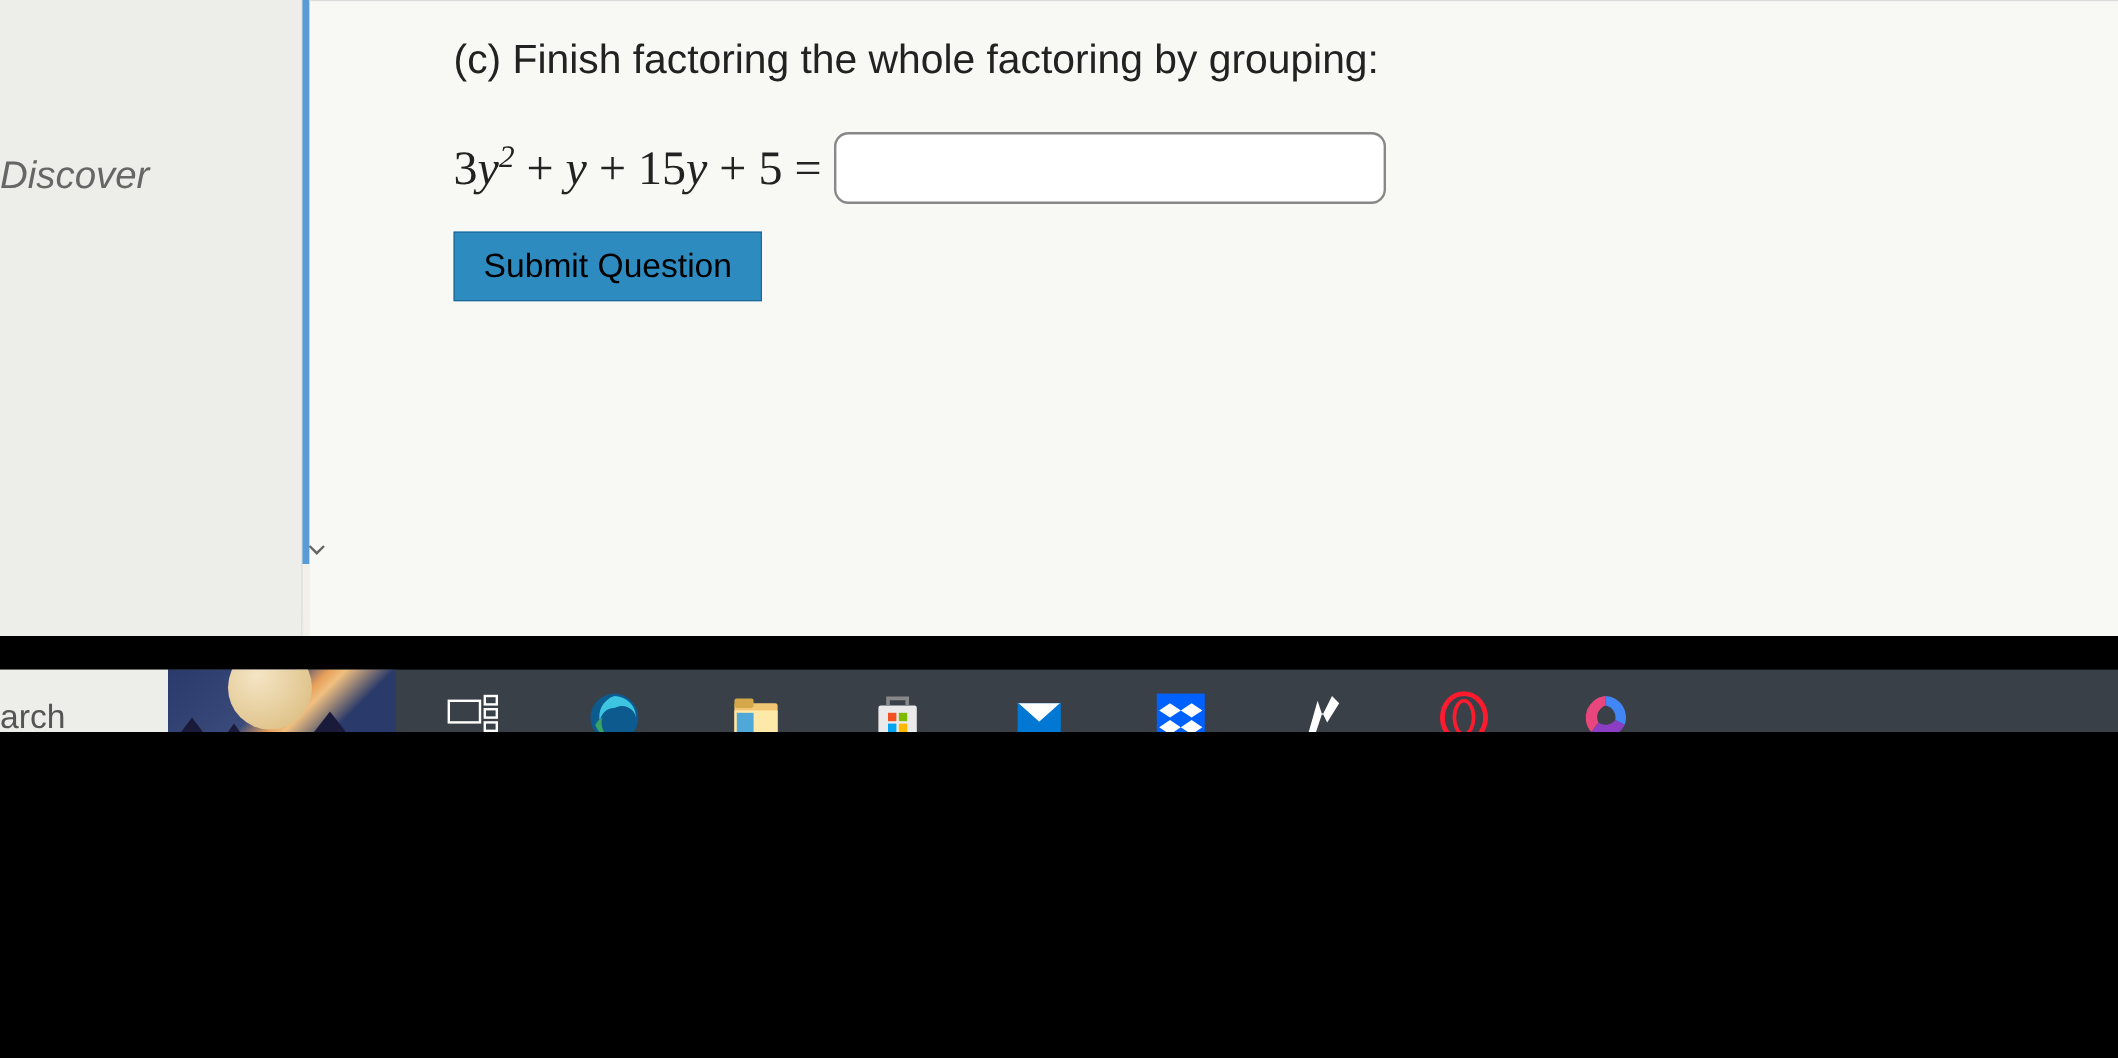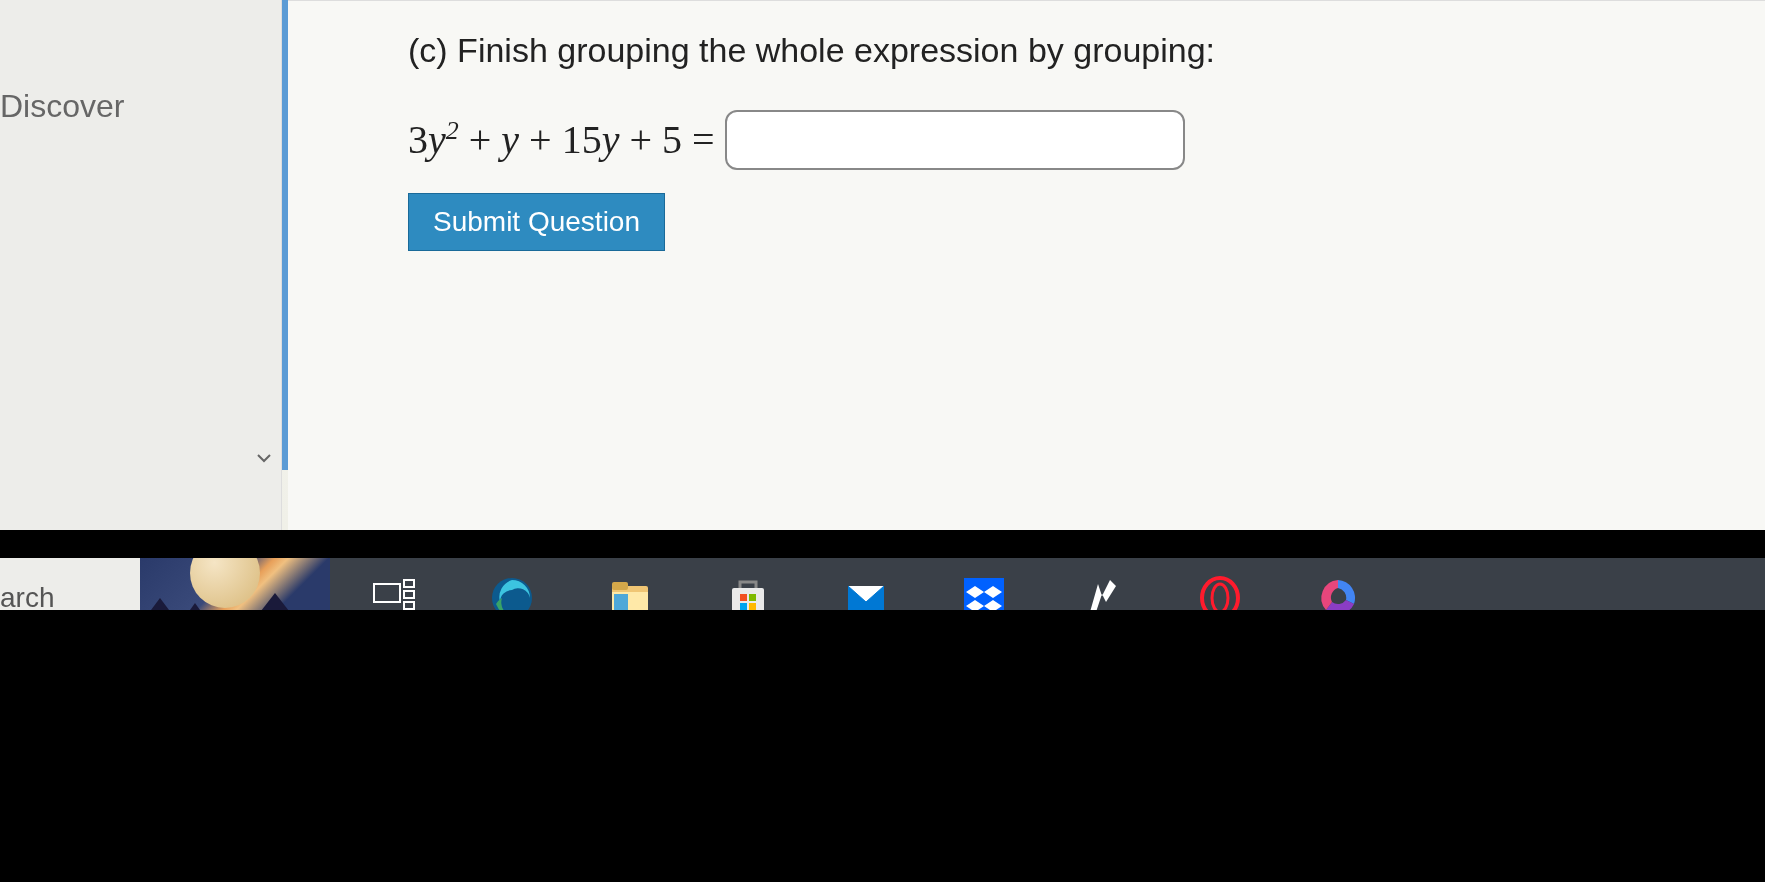--- a/index.html
+++ b/index.html
@@ -13,24 +13,25 @@
     }
     .screen {
       position: absolute;
       top: 0; left: 0;
       width: 1765px;
       height: 530px;
       background: linear-gradient(180deg, #f5f5f2 0%, #f0f0e8 100%);
       display: flex;
     }
     .sidebar {
-      width: 282px;
+      width: 252px;
       background: #ededea;
-      padding-top: 68px;
+      padding-top: 108px;
       border-right: 1px solid #ddd;
+      font-style: italic;
     }
     .sidebar-item {
       padding: 20px 10px 20px 0;
       font-size: 32px;
       color: #666;
       text-align: left;
       overflow: hidden;
       white-space: nowrap;
     }
     .scrollbar-indicator {
@@ -82,21 +83,21 @@
       width: 460px;
       height: 60px;
       border: 2px solid #888;
       border-radius: 12px;
       background: #fff;
       font-size: 30px;
       padding: 0 12px;
     }
     .submit-btn {
       background: #2e8bc0;
-      color: #ffffff;
+      color: #000000;
       border: 1px solid #1a6a99;
       padding: 12px 24px;
       font-size: 28px;
       cursor: pointer;
     }
     .taskbar {
       position: absolute;
       top: 558px;
       left: 0;
       width: 1765px;
@@ -169,21 +170,21 @@
     <div class="sidebar-item">Discover</div>
   </div>
   <svg class="scrollbar-indicator" viewBox="0 0 24 24">
       <path d="M6 9l6 6 6-6" fill="none" stroke="#666" stroke-width="2"></path>
     </svg>
   <div class="content-wrap">
     <div class="blue-bar"></div>
     <div class="content">
       <div class="question-text">
         <span>(c)</span>
-        <span>Finish grouping the whole expression by grouping:</span>
+        <span>Finish factoring the whole factoring by grouping:</span>
       </div>
       <div class="equation-row">
         <span class="equation">
           <span class="op">3</span>y<sup>2</sup> <span class="op">+</span> y <span class="op">+ 15</span>y <span class="op">+ 5 =</span>
         </span>
         <input class="answer-input" type="text" value="" style="">
       </div>
       <button class="submit-btn">Submit Question</button>
     </div>
   </div>

